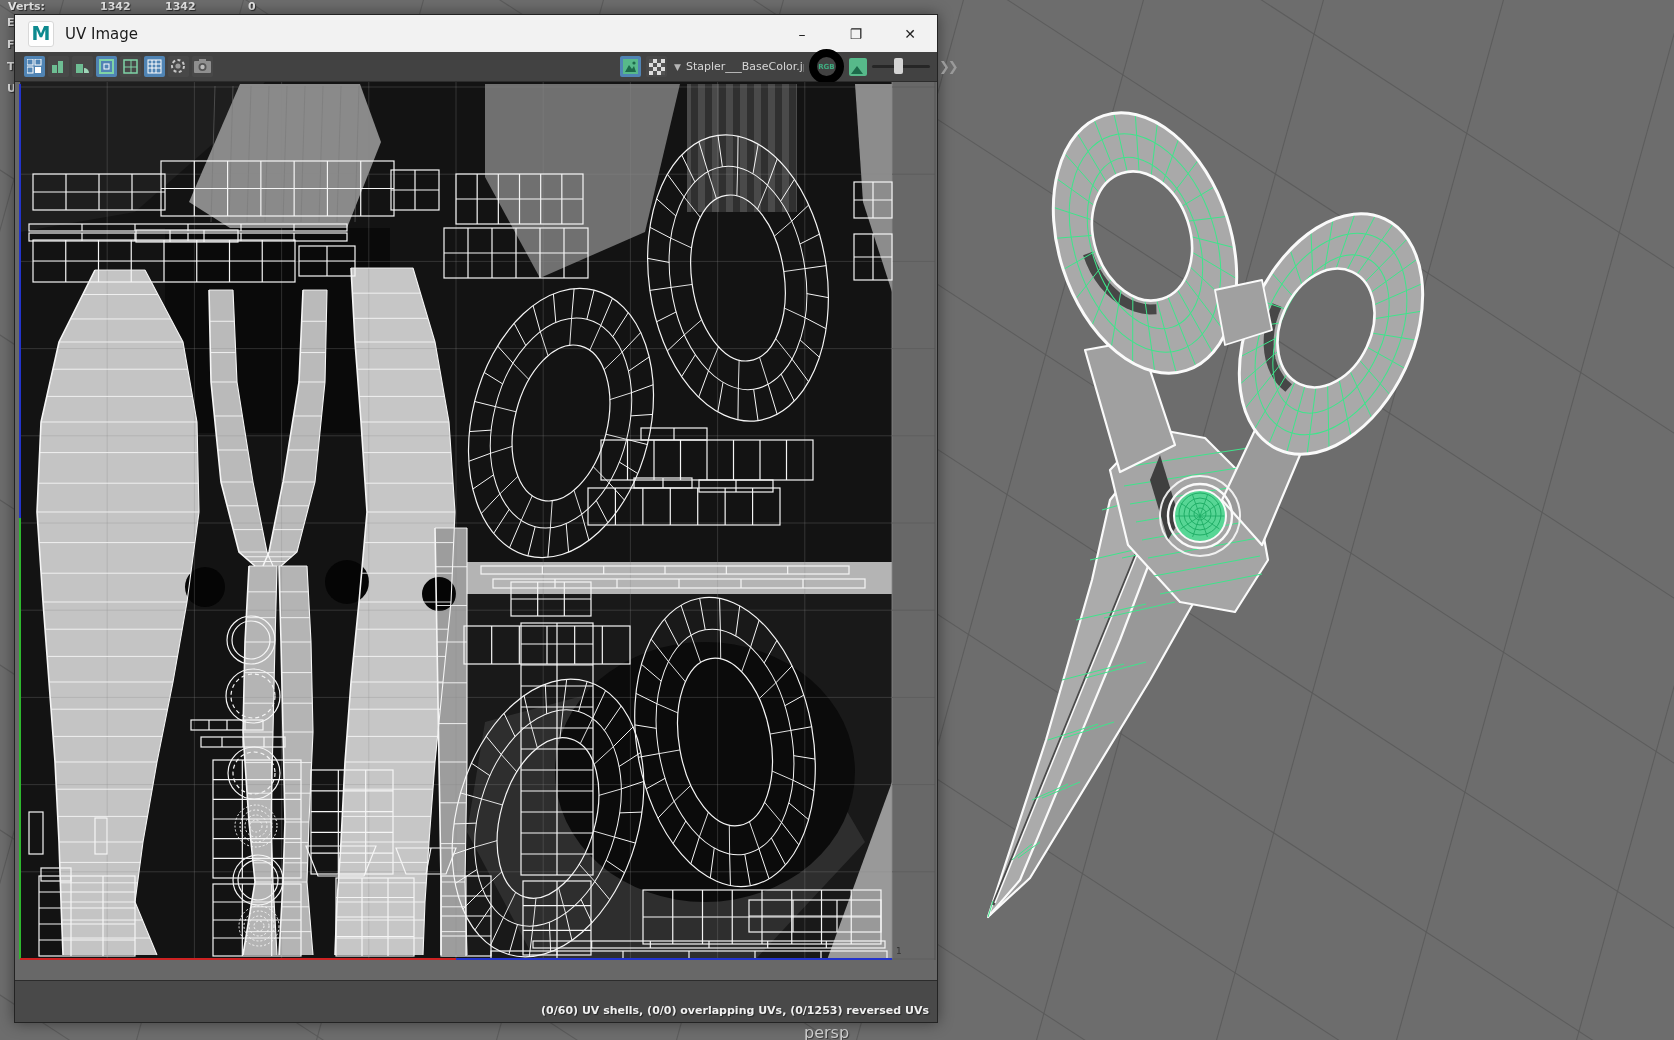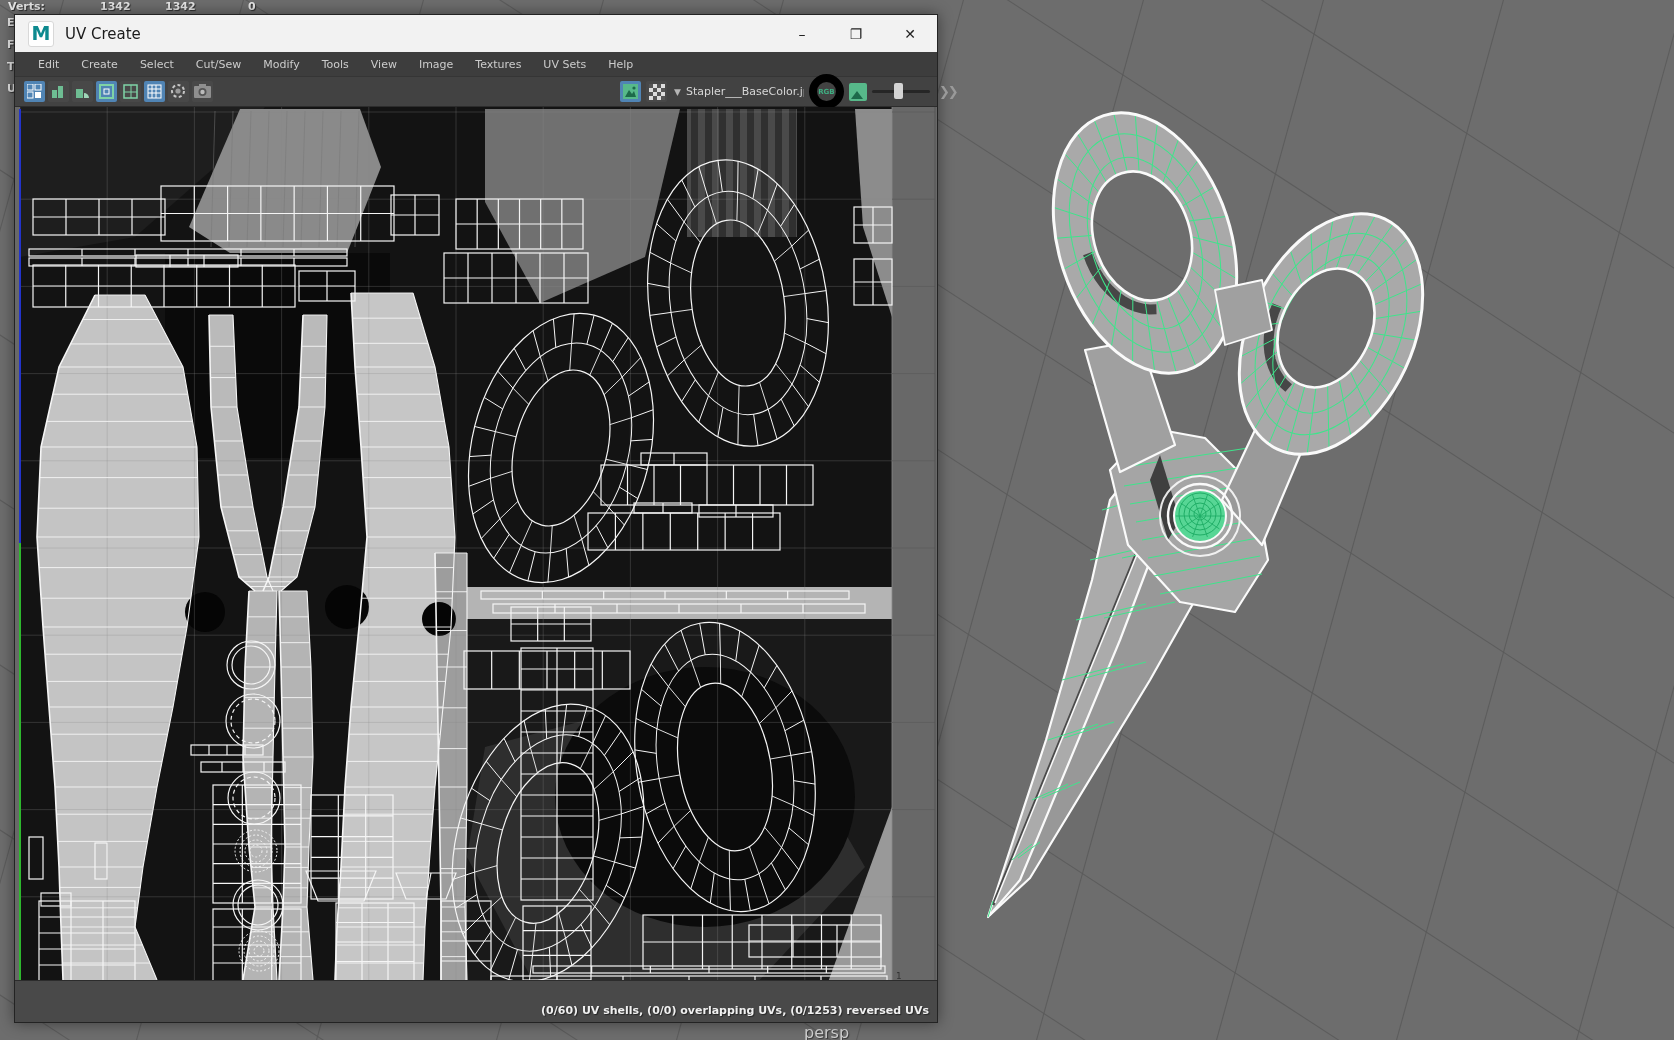--- a/index.html
+++ b/index.html
@@ -234,41 +234,28 @@
     <span class="hud-t" style="left:165px;top:0px">1342</span>
     <span class="hud-t" style="left:248px;top:0px">0</span>
     <span id="hud-col"><span class="hud-t" style="left: 7px; top: 16px;">E</span><span class="hud-t" style="left: 7px; top: 38px;">F</span><span class="hud-t" style="left: 7px; top: 60px;">T:</span><span class="hud-t" style="left: 7px; top: 82px;">U</span></span>
   </div>
 
   <div id="persp-label">persp</div>
 
   <div id="uv-window">
     <div id="titlebar">
       <div id="maya-icon">M</div>
-      <div id="window-title">UV Create</div>
+      <div id="window-title">UV Image</div>
       <div id="win-controls">
         <div class="win-btn">–</div>
         <div class="win-btn">❐</div>
         <div class="win-btn">✕</div>
       </div>
     </div>
 
-    <div id="menubar">
-        <div class="menu-item">Edit</div>
-        <div class="menu-item">Create</div>
-        <div class="menu-item">Select</div>
-        <div class="menu-item">Cut/Sew</div>
-        <div class="menu-item">Modify</div>
-        <div class="menu-item">Tools</div>
-        <div class="menu-item">View</div>
-        <div class="menu-item">Image</div>
-        <div class="menu-item">Textures</div>
-        <div class="menu-item">UV Sets</div>
-        <div class="menu-item">Help</div>
-      </div>
 
     <div id="toolbar">
       <div class="tb-group" id="tb-left">
           <div class="tb-btn active">
             <svg width="15" height="15">
               <rect x="0" y="0" width="6" height="6" fill="none" stroke="#fff"></rect>
               <rect x="8" y="0" width="6" height="6" fill="none" stroke="#fff"></rect>
               <rect x="0" y="8" width="6" height="6" fill="none" stroke="#fff"></rect>
               <rect x="8" y="8" width="6" height="6" fill="#fff"></rect>
             </svg>

